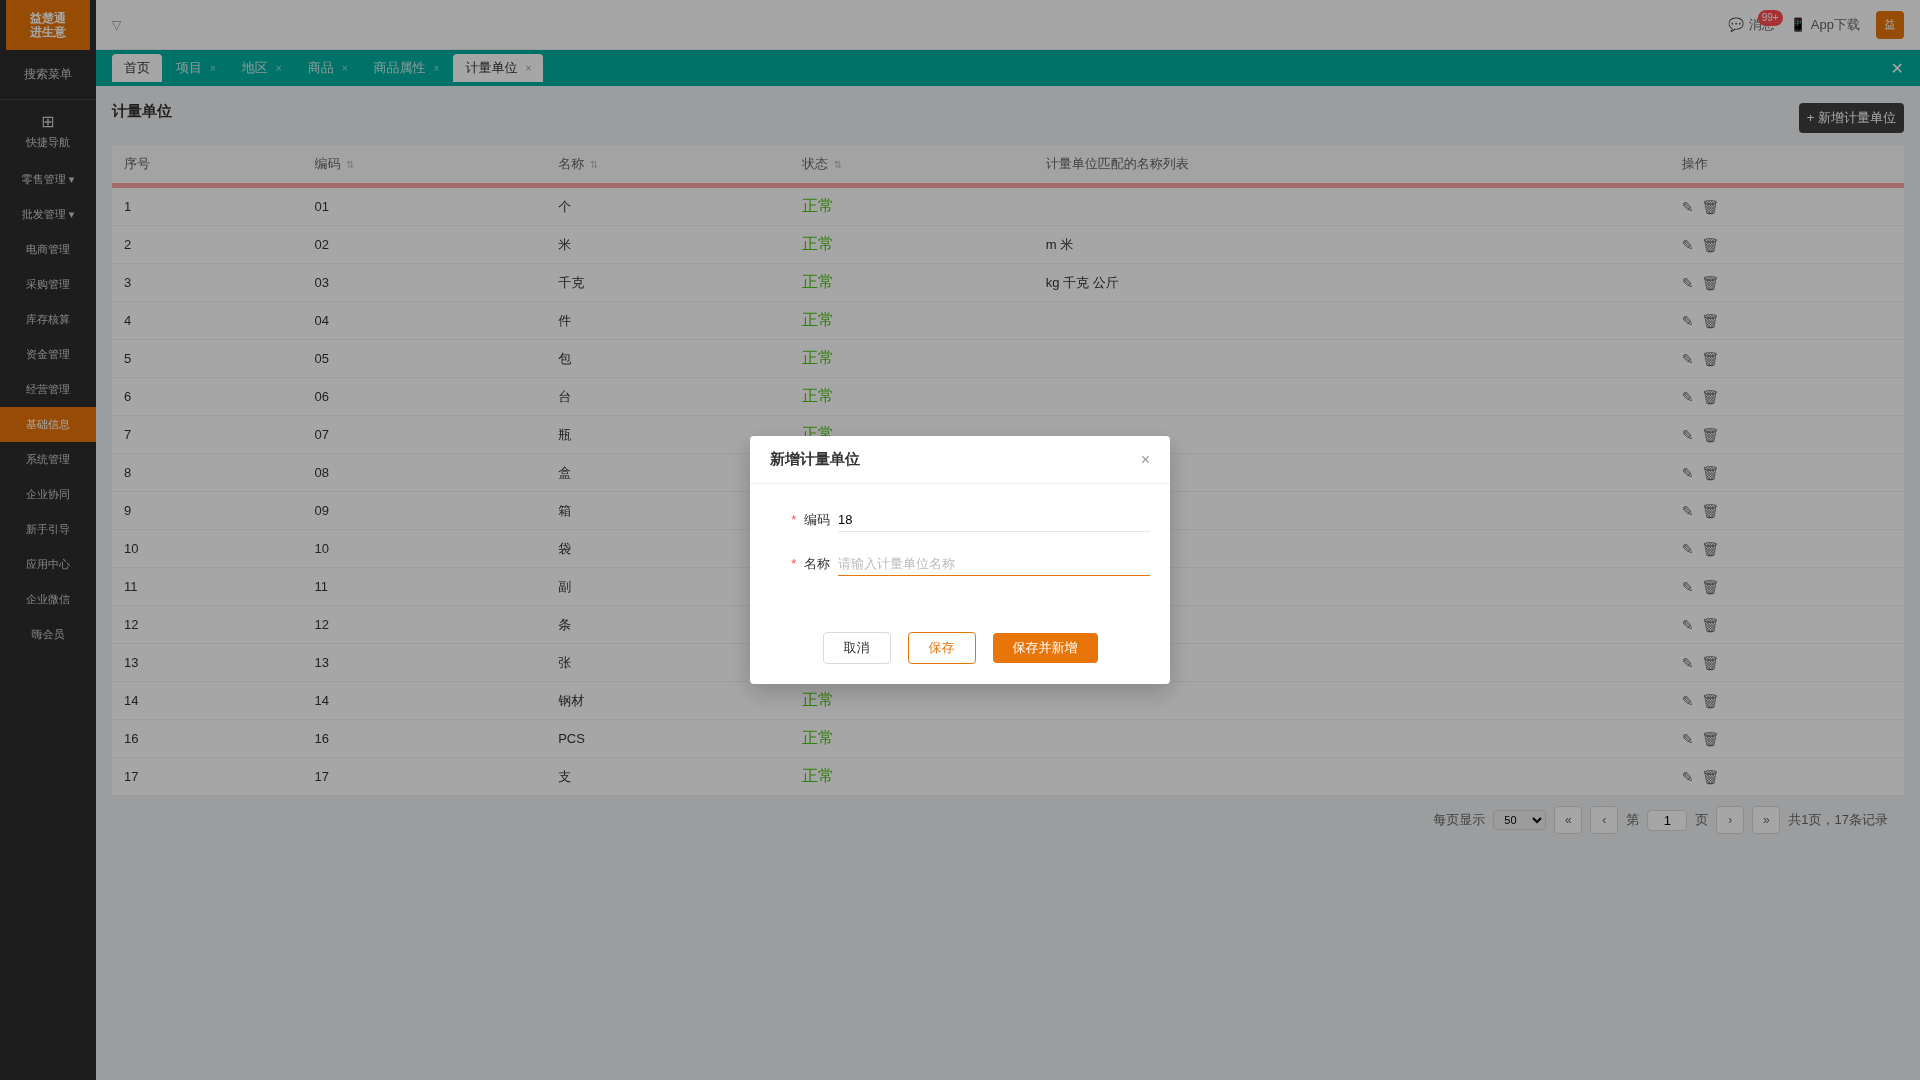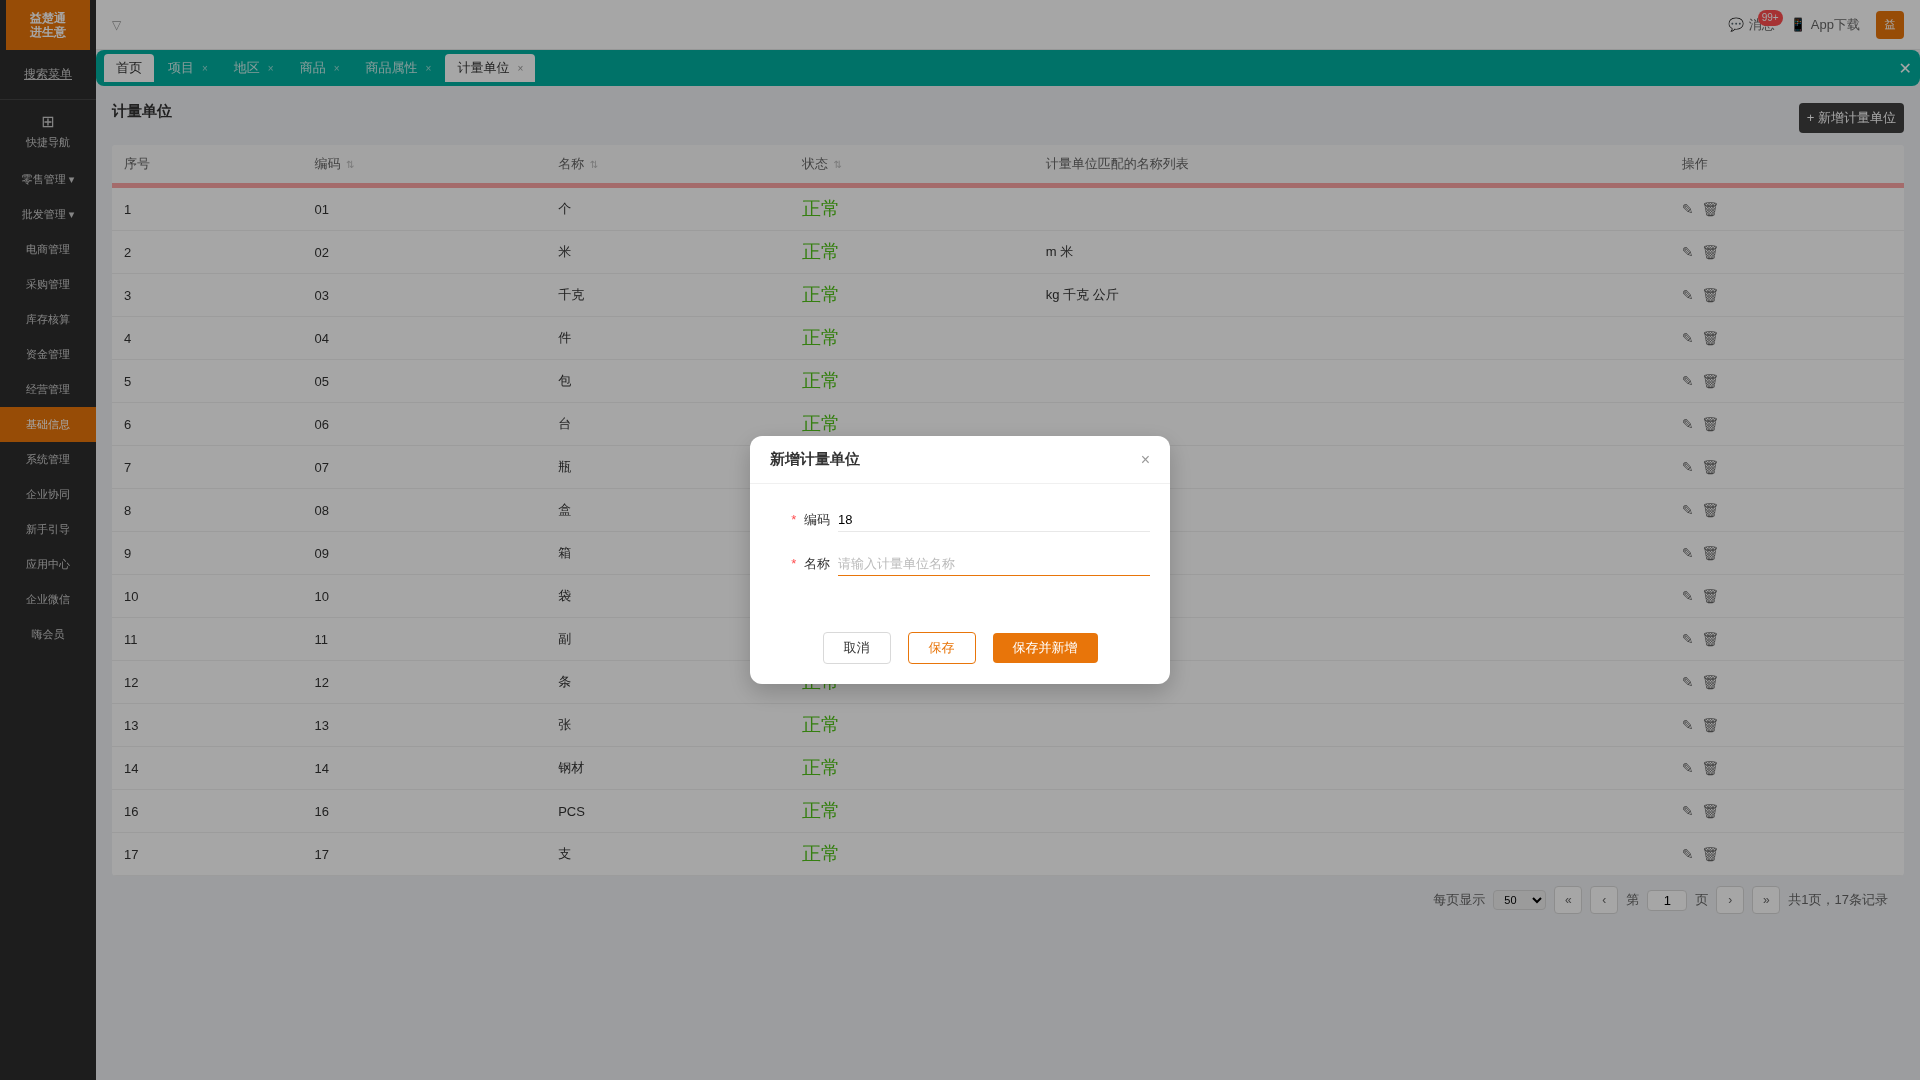--- a/index.html
+++ b/index.html
@@ -3,73 +3,73 @@
   <meta charset="utf-8">
   <style>
     * { margin: 0; padding: 0; box-sizing: border-box; }
     body { font-family: "Microsoft YaHei", "PingFang SC", sans-serif; font-size: 13px; background: #f0f2f5; width: 1920px; height: 1080px; overflow: hidden; display: flex; }
 
     
     .sidebar { width: 96px; background: #2d2d2d; height: 1080px; display: flex; flex-direction: column; align-items: center; flex-shrink: 0; }
     .sidebar-logo { width: 84px; height: 50px; background: #e8750a; display: flex; align-items: center; justify-content: center; }
     .sidebar-logo-text { color: white; font-size: 12px; font-weight: bold; text-align: center; line-height: 1.2; }
     .sidebar-search { width: 100%; padding: 10px 0; border-bottom: 1px solid #444; }
-    .sidebar-search-btn { width: 100%; color: #ccc; font-size: 12px; text-align: center; padding: 6px 0; cursor: pointer; text-decoration: underline; }
+    .sidebar-search-btn { width: 100%; color: #ccc; font-size: 12px; text-align: center; padding: 6px 0; cursor: pointer; }
     .sidebar-nav-item { width: 100%; color: #ccc; font-size: 12px; text-align: center; padding: 12px 5px; cursor: pointer; display: flex; flex-direction: column; align-items: center; gap: 4px; }
     .sidebar-nav-icon { font-size: 16px; }
     .sidebar-nav-label { font-size: 11px; }
     .sidebar-section-item { width: 100%; color: #ccc; font-size: 11px; text-align: center; padding: 10px 5px; cursor: pointer; }
     .sidebar-section-item.active { background: #e8750a; color: white; }
 
     
     .main { flex: 1; display: flex; flex-direction: column; height: 1080px; }
 
     
     .topbar { height: 50px; background: white; display: flex; align-items: center; justify-content: space-between; padding: 0 16px; border-bottom: 1px solid #e8e8e8; flex-shrink: 0; }
     .topbar-left { display: flex; align-items: center; gap: 10px; }
     .topbar-arrow { color: #999; font-size: 12px; cursor: pointer; }
     .topbar-right { display: flex; align-items: center; gap: 16px; }
     .topbar-msg { display: flex; align-items: center; gap: 4px; color: #666; font-size: 13px; cursor: pointer; position: relative; }
     .topbar-badge { background: #ff4d4f; color: white; font-size: 10px; border-radius: 10px; padding: 0 4px; min-width: 16px; height: 16px; display: flex; align-items: center; justify-content: center; position: absolute; top: -6px; right: -8px; }
     .topbar-app { display: flex; align-items: center; gap: 4px; color: #666; font-size: 13px; cursor: pointer; }
     .topbar-avatar { width: 28px; height: 28px; background: #e8750a; border-radius: 4px; display: flex; align-items: center; justify-content: center; color: white; font-size: 11px; cursor: pointer; }
 
     
-    .tabbar { height: 36px; background: #00b0a0; display: flex; align-items: center; padding: 0 8px; gap: 2px; flex-shrink: 0; border-radius: 8px; }
+    .tabbar { height: 36px; background: #00b0a0; display: flex; align-items: center; padding: 0 16px; gap: 2px; flex-shrink: 0; }
     .tab { height: 28px; padding: 0 12px; border-radius: 4px 4px 0 0; display: flex; align-items: center; gap: 6px; cursor: pointer; font-size: 13px; color: rgba(255,255,255,0.8); }
     .tab.active { background: white; color: #333; }
     .tab-close { font-size: 10px; color: rgba(255,255,255,0.6); cursor: pointer; margin-left: 2px; }
     .tabbar-close { margin-left: auto; color: white; cursor: pointer; font-size: 16px; }
 
     
     .content { flex: 1; padding: 16px; background: #f0f2f5; overflow: hidden; position: relative; }
     .page-title { font-size: 15px; font-weight: bold; color: #333; margin-bottom: 12px; }
     .btn-primary { background: #404040; color: white; border: none; padding: 6px 8px; border-radius: 4px; cursor: pointer; font-size: 13px; }
 
     
     .table-container { background: white; border-radius: 4px; overflow: hidden; }
     table { width: 100%; border-collapse: collapse; }
     thead tr { background: #fafafa; border-bottom: 1px solid #e8e8e8; }
     th { padding: 10px 12px; text-align: left; font-size: 13px; color: #666; font-weight: normal; border-bottom: 5px solid #fca5a5; white-space: nowrap; }
     td { padding: 8px 12px; font-size: 13px; color: #333; border-bottom: 1px solid #f0f0f0; }
     .sort-icon { color: #bbb; font-size: 10px; margin-left: 2px; }
-    .status-normal { color: #52c41a; font-size: 19px; }
+    .status-normal { color: #52c41a; font-size: 16px; }
     .action-btns { display: flex; gap: 8px; }
     .action-edit { color: #666; cursor: pointer; font-size: 14px; }
     .action-delete { color: #666; cursor: pointer; font-size: 14px; }
 
     
     .pagination { display: flex; align-items: center; justify-content: flex-end; padding: 10px 16px; gap: 8px; font-size: 13px; color: #666; }
     .page-select { border: 1px solid #d9d9d9; border-radius: 4px; padding: 2px 6px; font-size: 11px; }
     .page-btn { width: 28px; height: 28px; border: 1px solid #d9d9d9; border-radius: 4px; display: flex; align-items: center; justify-content: center; cursor: pointer; background: white; font-size: 12px; color: #666; }
     .page-input { border: 1px solid #d9d9d9; border-radius: 4px; width: 40px; text-align: center; padding: 2px 4px; font-size: 13px; }
 
     
     .modal-overlay { position: fixed; top: 0; left: 0; width: 1920px; height: 1080px; background: rgba(0,0,0,0.35); display: flex; align-items: center; justify-content: center; z-index: 1000; }
-    .modal { background: white; border-radius: 12px; width: 420px; padding: 0; box-shadow: 0 8px 24px rgba(0,0,0,0.2); margin-top: 40px; }
+    .modal { background: white; border-radius: 4px; width: 420px; padding: 0; box-shadow: 0 8px 24px rgba(0,0,0,0.2); margin-top: 40px; }
     .modal-header { display: flex; align-items: center; justify-content: space-between; padding: 14px 20px; border-bottom: 1px solid #f0f0f0; }
     .modal-title { font-size: 15px; font-weight: bold; color: #333; }
     .modal-close { cursor: pointer; color: #999; font-size: 16px; }
     .modal-body { padding: 24px 20px; }
     .form-row { display: flex; align-items: center; margin-bottom: 20px; }
     .form-label { width: 60px; text-align: right; font-size: 13px; color: #333; flex-shrink: 0; }
     .form-required { color: #ff4d4f; margin-right: 4px; }
     .form-input { flex: 1; border: none; border-bottom: 1px solid #e8e8e8; padding: 4px 0; font-size: 13px; outline: none; margin-left: 8px; }
     .form-input.focused { border-bottom-color: #e8750a; }
     .form-input::placeholder { color: #bbb; }

